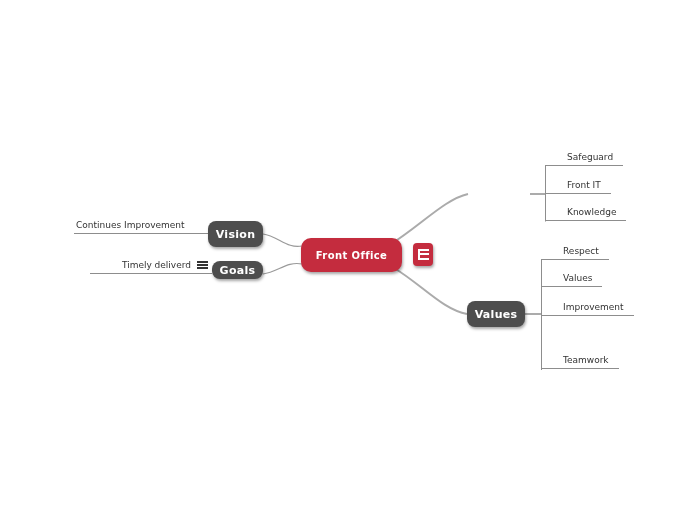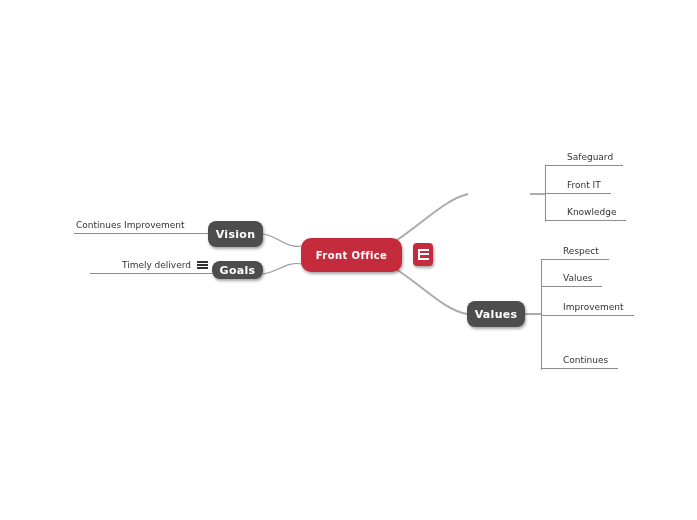--- a/index.html
+++ b/index.html
@@ -85,21 +85,21 @@
     <span class="hamburger"></span>
   </div>
 
   <div class="child" id="child-safeguard">Safeguard</div>
   <div class="child" id="child-coreit">Front IT</div>
   <div class="child" id="child-knowledge">Knowledge</div>
 
   <div class="child" id="child-respect">Respect</div>
   <div class="child" id="child-trust">Values</div>
   <div class="child" id="child-commitment">Improvement</div>
-  <div class="child" id="child-teamwork">Continues</div>
+  <div class="child" id="child-teamwork">Teamwork</div>
 
   <div class="node" id="node-vision">Vision</div>
   <div class="node" id="node-goals">Goals</div>
   <div class="node" id="node-values">Values</div>
 
   <div class="node root" id="node-root">Front Office</div>
   <div id="icon-root">
     <span class="list-glyph"></span>
   </div>
 

